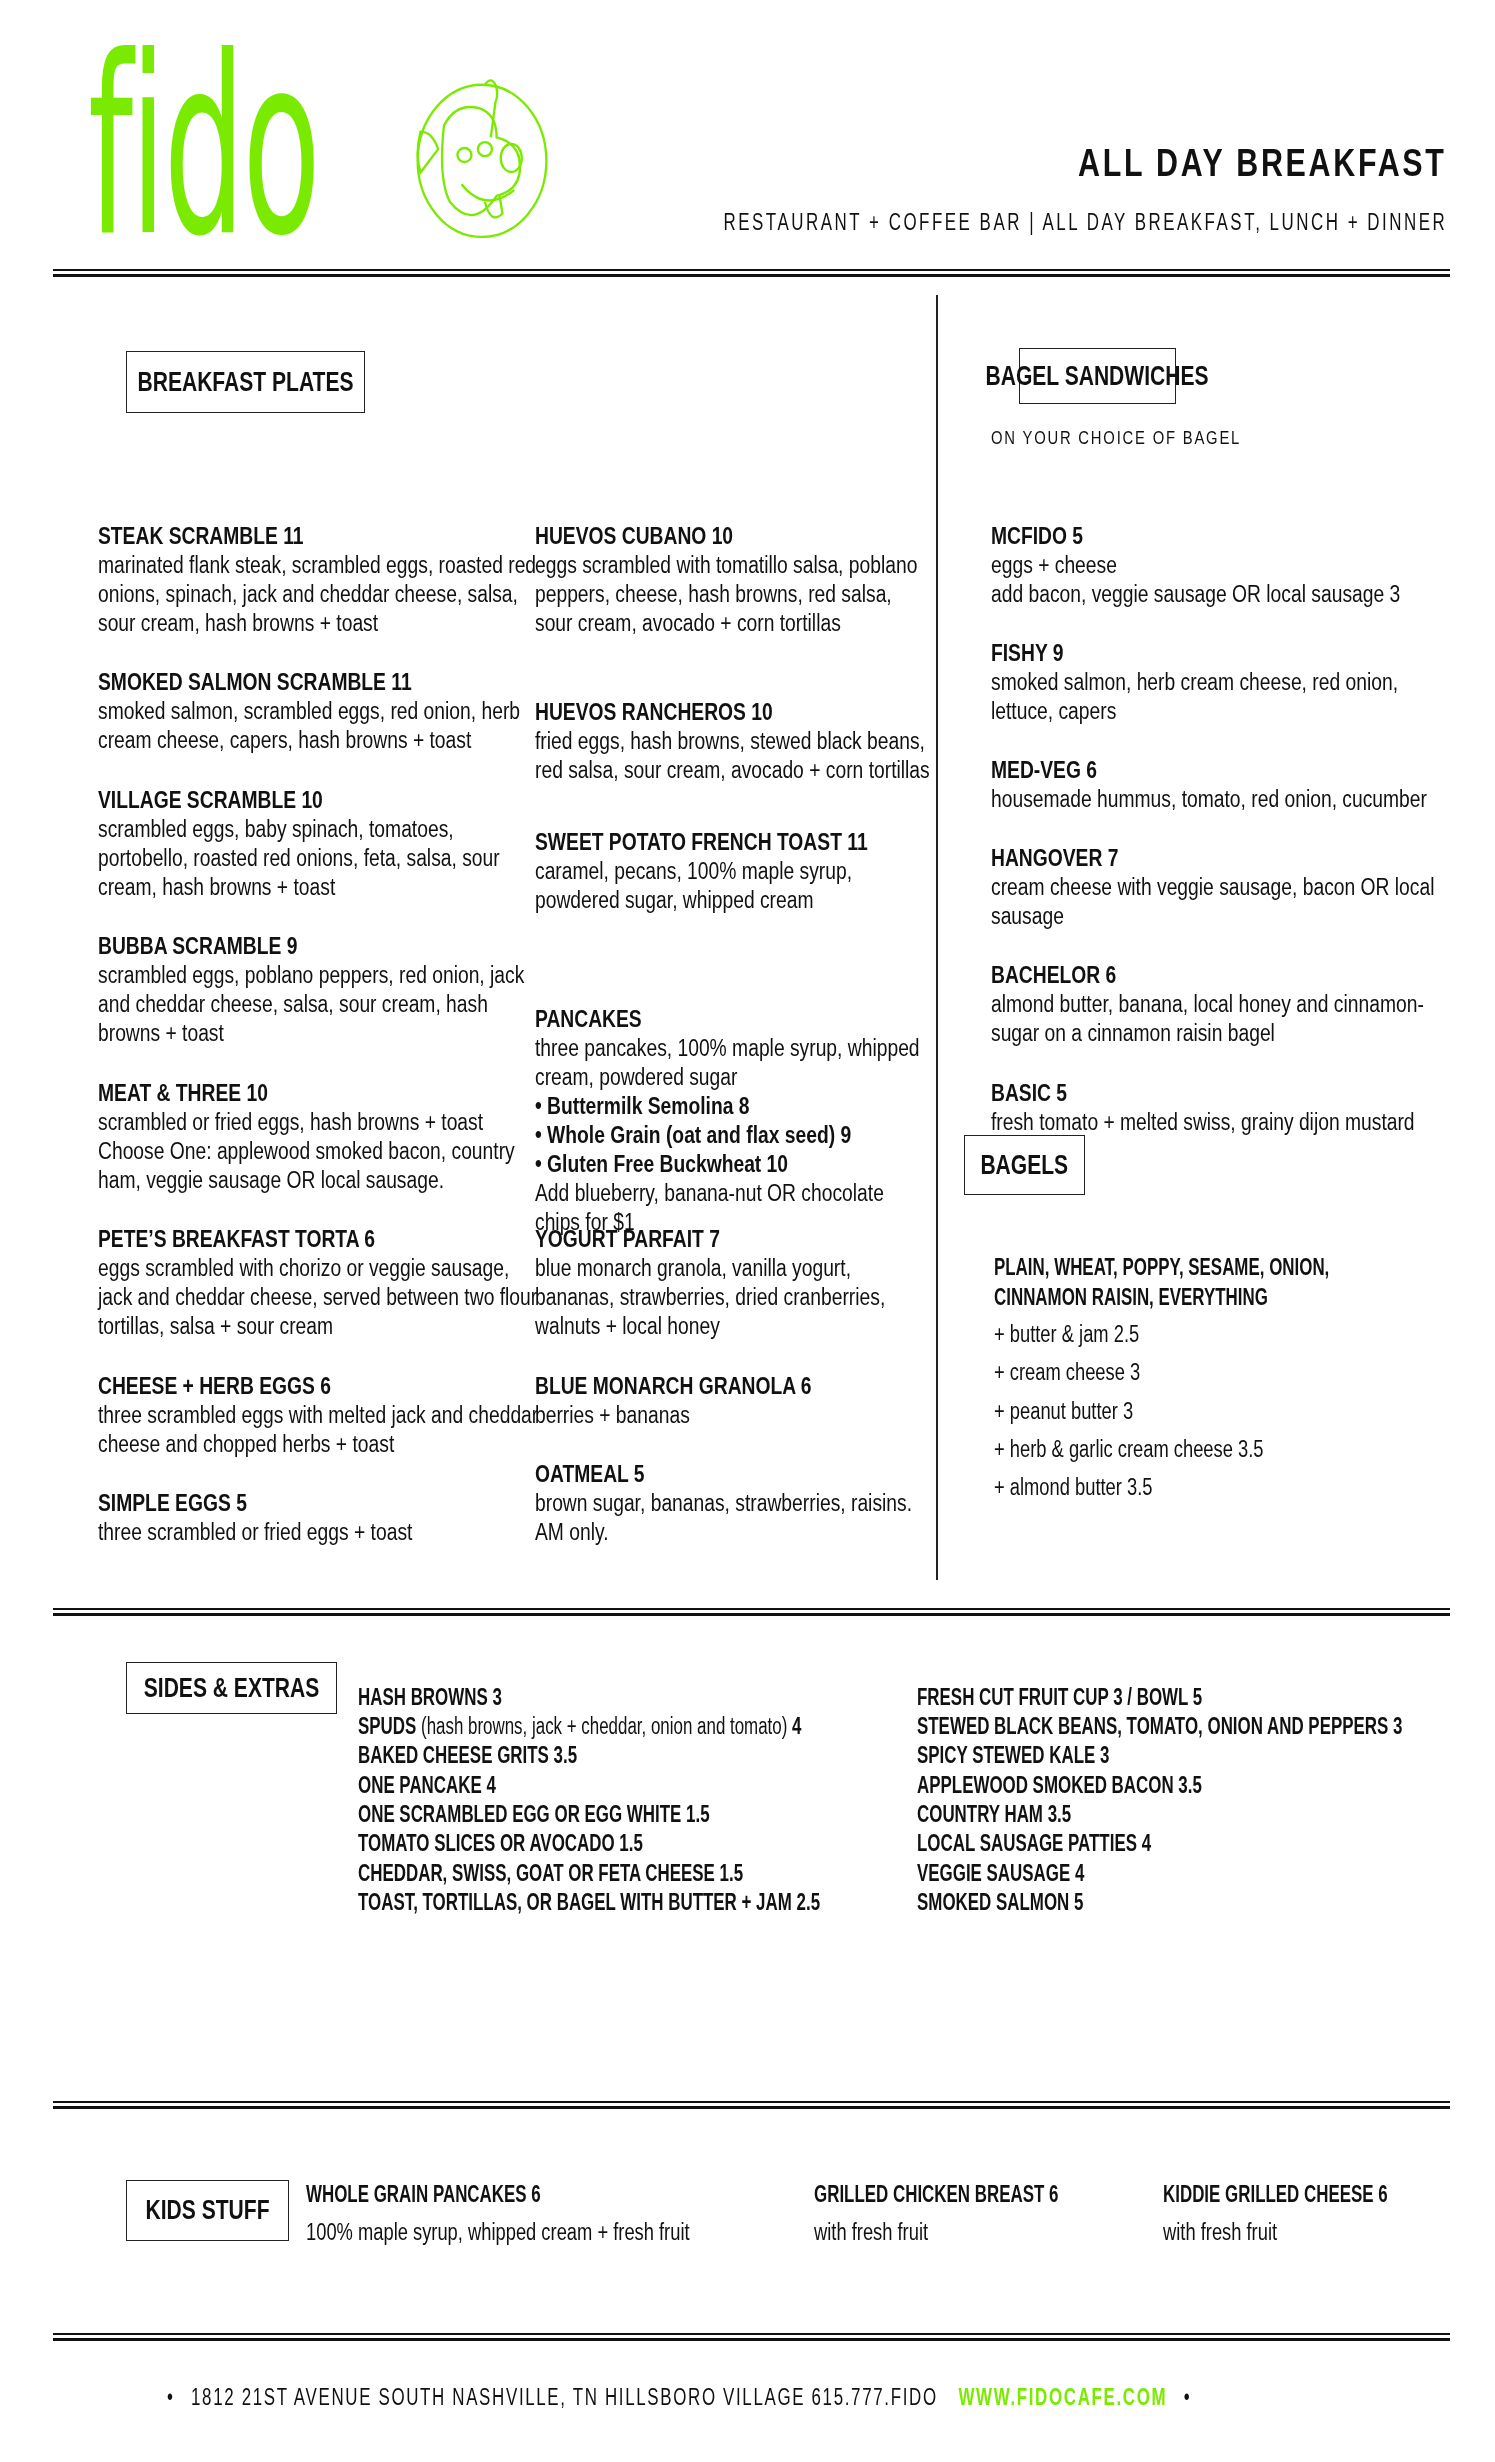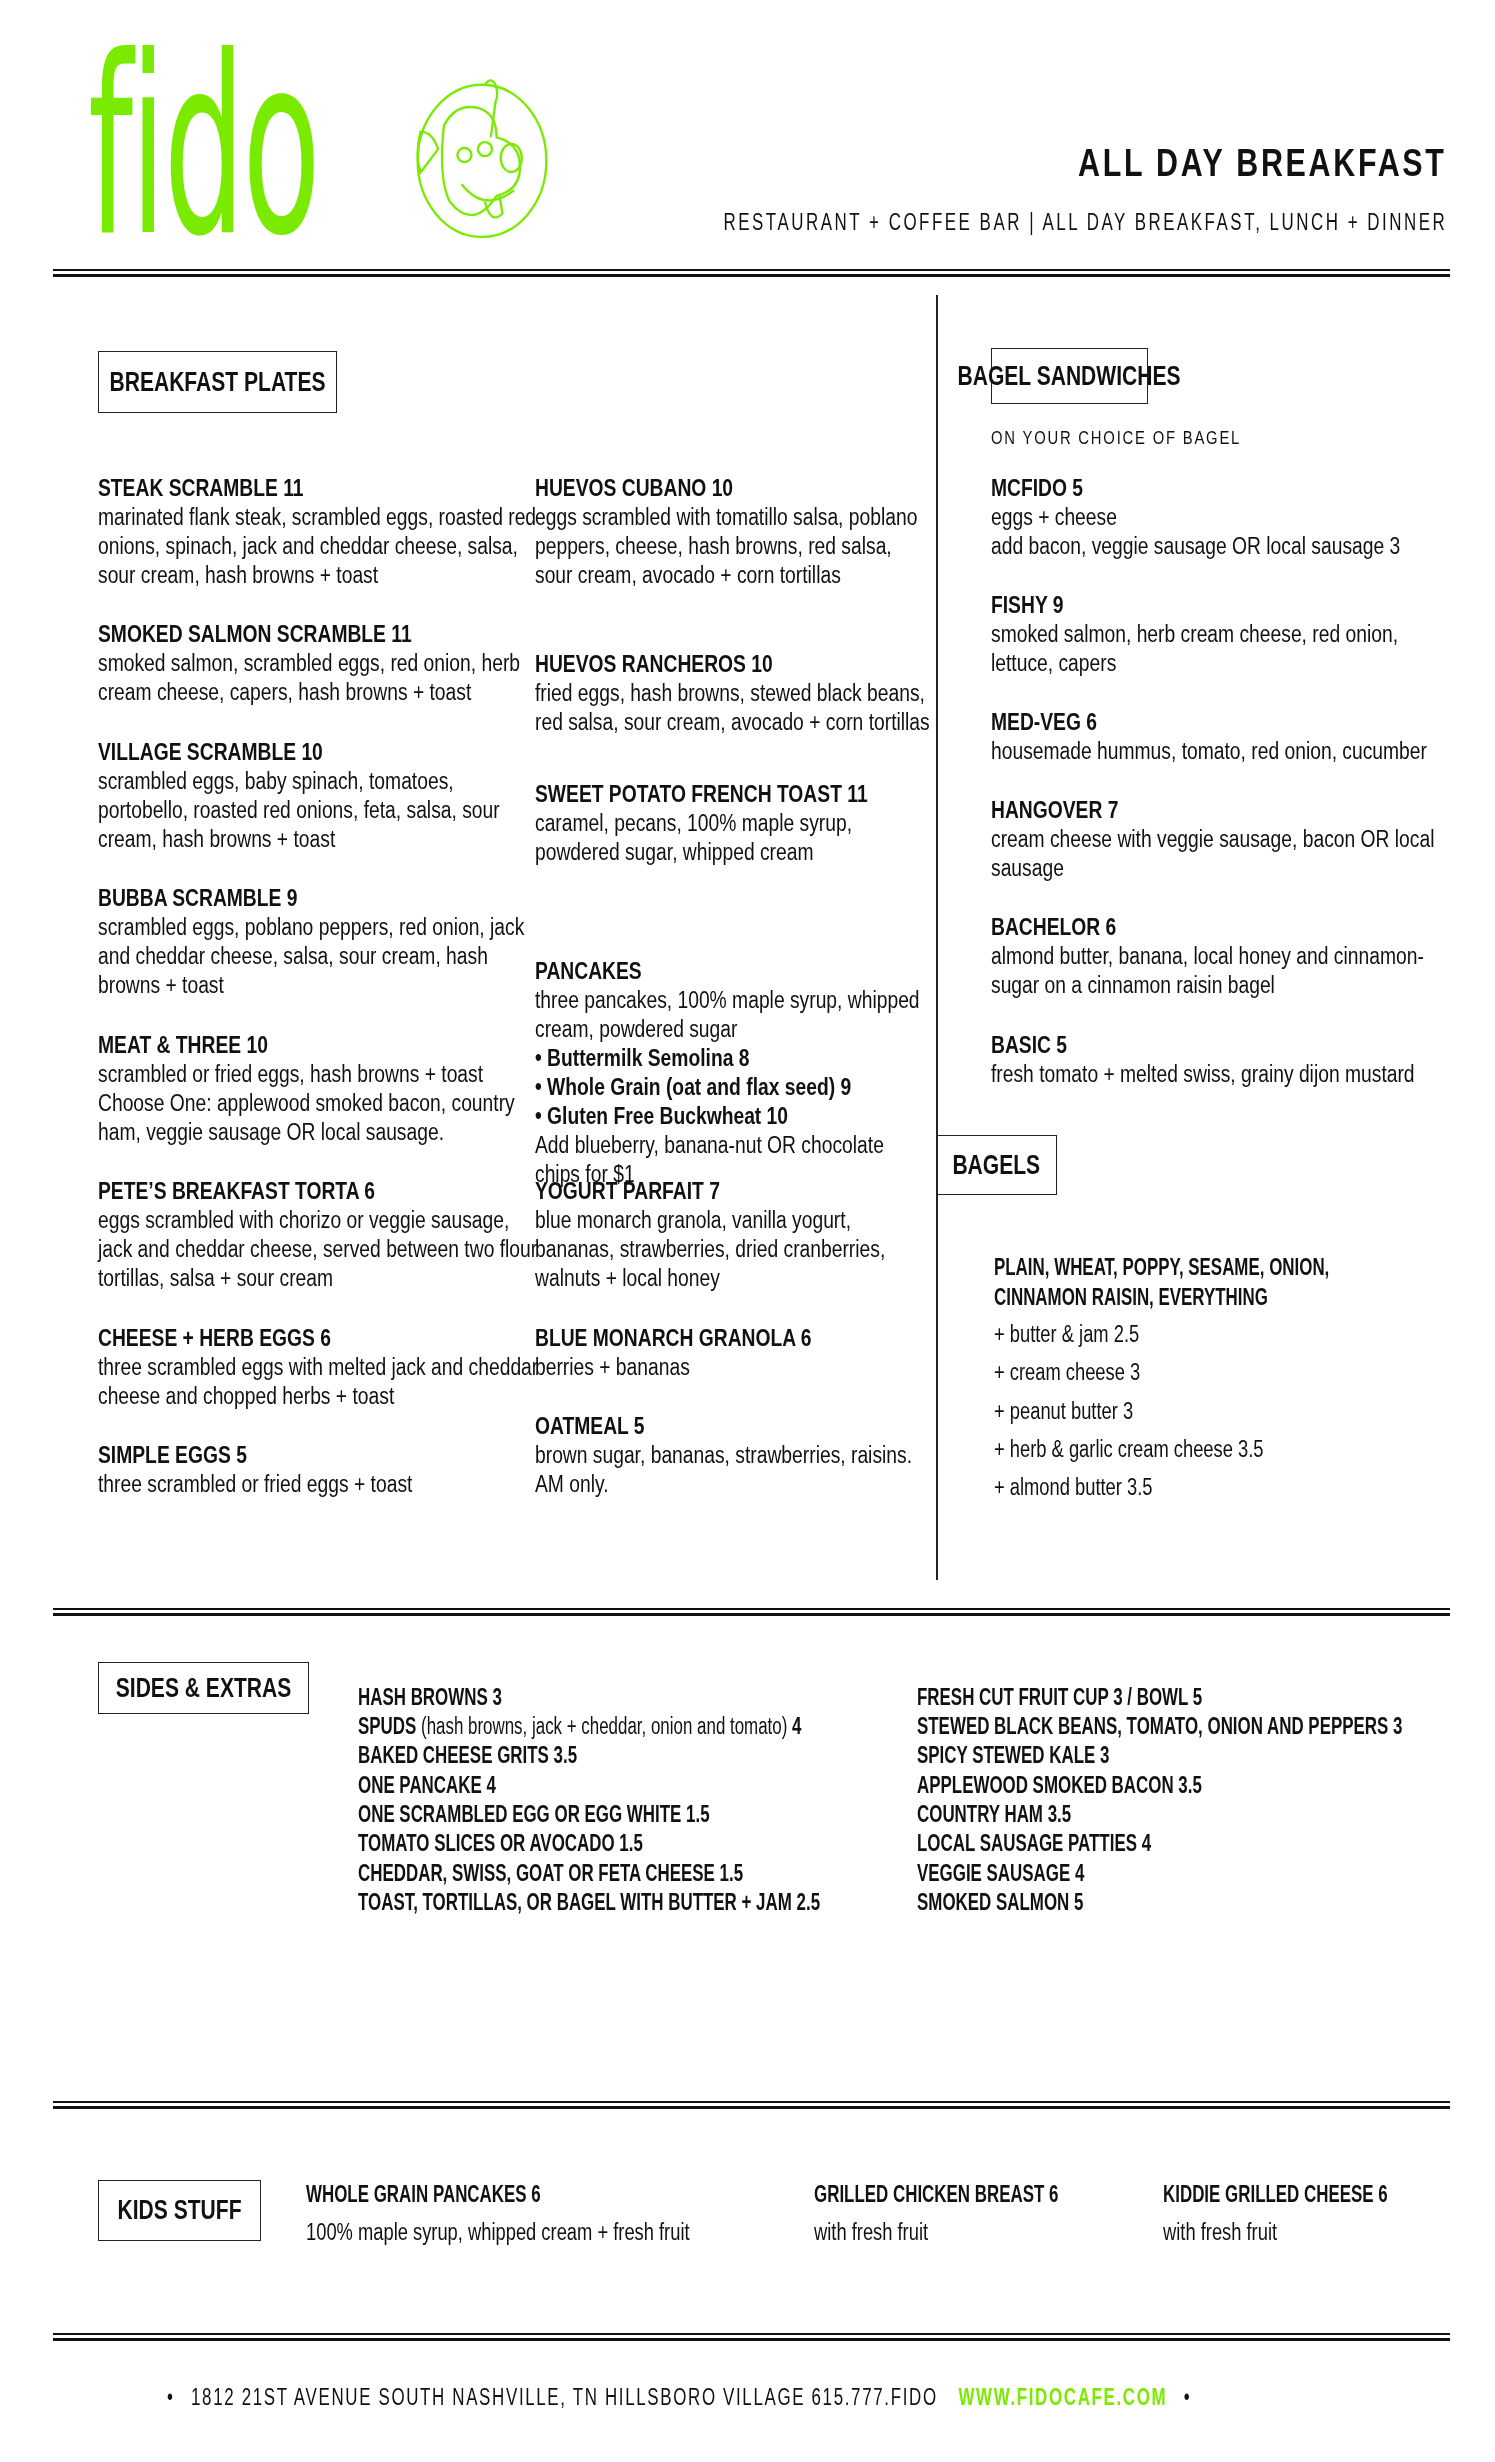--- a/index.html
+++ b/index.html
@@ -17,24 +17,24 @@
      transform: scaleX(0.72); transform-origin: right center; white-space: nowrap; }
 
   .rule { position: absolute; left: 53px; width: 1397px; height: 8.2px; }
   .rule::before, .rule::after { content: ""; position: absolute; left: 0; right: 0; height: 2.3px; background: #111; }
   .rule::before { top: 0; }
   .rule::after { top: 5.3px; }
 
   .vline { position: absolute; left: 936px; width: 2.3px; background: #222; }
 
   .box { position: absolute; border: 1.8px solid #222; box-sizing: border-box;
-     display: flex; align-items: center; justify-content: center; }
+     display: flex; align-items: center; justify-content: center; margin-left: 28px; }
   .box span { font-weight: bold; font-size: 27px; white-space: nowrap; display: inline-block; transform: scaleX(0.78); }
 
-  .item { position: absolute; width: 446px; }
+  .item { position: absolute; width: 446px; margin-top: 48px; }
   .item .name { font-weight: bold; font-size: 23.5px; line-height: 29px; white-space: nowrap;
       transform: scaleX(0.82); transform-origin: left; display: block; }
   .item .desc { font-size: 23.5px; line-height: 29px; transform: scaleX(0.82); transform-origin: left top;
       display: block; width: 122%; }
   .item .bullet { font-weight: bold; font-size: 23.5px; line-height: 29px; white-space: nowrap;
       transform: scaleX(0.82); transform-origin: left; display: block; }
 
   .subtitle { position: absolute; font-size: 19px; letter-spacing: 2.3px; white-space: nowrap;
       transform: scaleX(0.78); transform-origin: left; }
 

